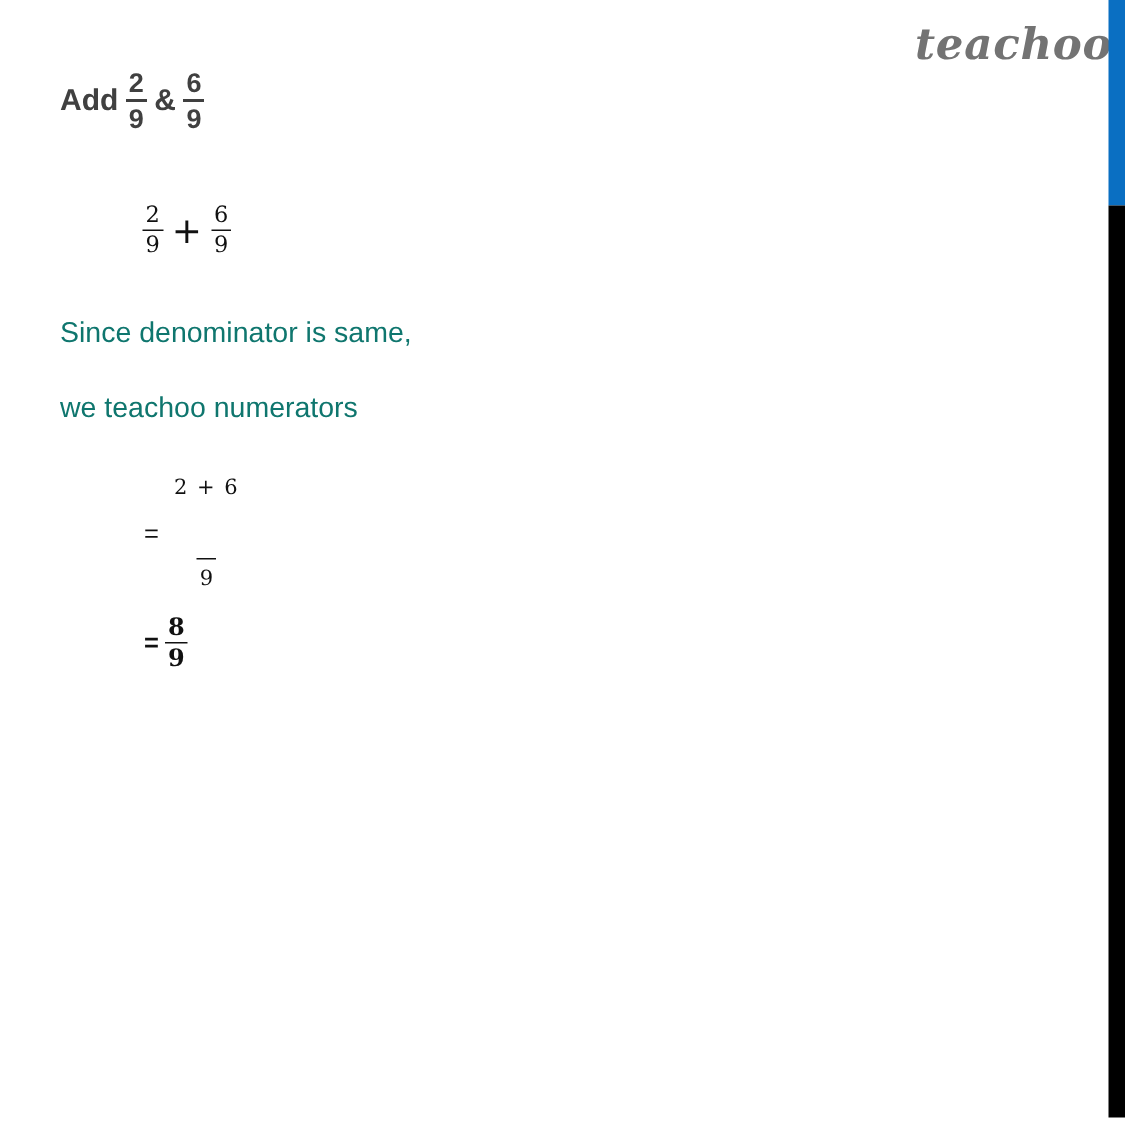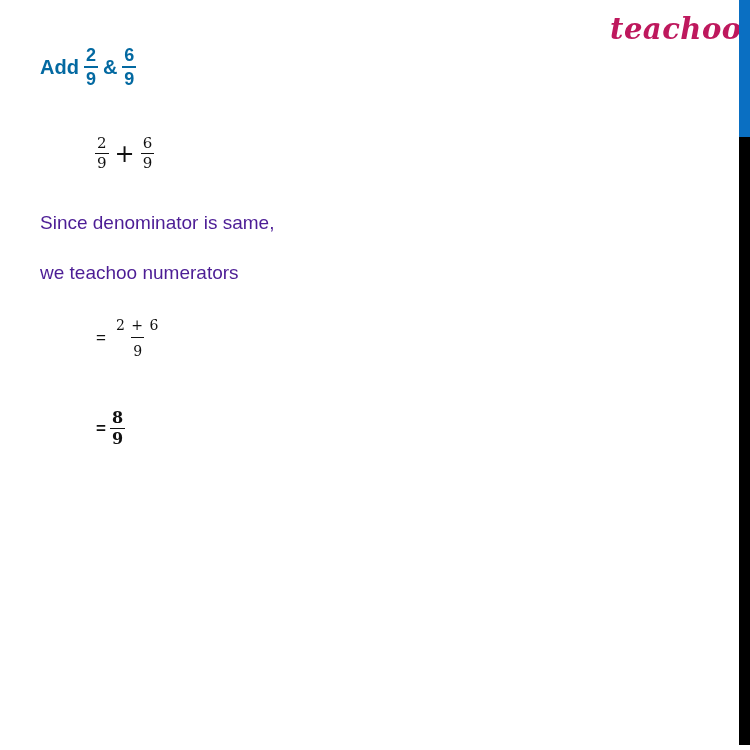--- a/index.html
+++ b/index.html
@@ -5,60 +5,60 @@
     html, body { margin: 0; padding: 0; }
     body {
       width: 750px; height: 750px; position: relative; overflow: hidden;
       background: #ffffff;
       font-family: "Liberation Sans", "DejaVu Sans", sans-serif;
       color: #111;
     }
     .logo {
       position: absolute; left: 610px; top: 12px;
       font-family: "DejaVu Serif", serif; font-style: italic; font-weight: bold;
-      font-size: 29px; color: #be185d; letter-spacing: 0.5px;
+      font-size: 29px; color: #737373; letter-spacing: 0.5px;
     }
     .sidebar-blue {
       position: absolute; left: 739px; top: 0; width: 11px; height: 137px;
       background: #0a6fc2;
     }
     .sidebar-black {
       position: absolute; left: 739px; top: 137px; width: 11px; height: 608px;
       background: #000;
     }
     .frac {
       display: inline-flex; flex-direction: column; align-items: center;
       vertical-align: middle; line-height: 1;
     }
     .frac .num { padding: 0 2px 2px; }
     .frac .den { padding: 2px 2px 0; border-top: 1.6px solid currentColor; }
     .title {
       position: absolute; left: 40px; top: 46px;
-      color: #0369a1; font-weight: bold; font-size: 20px;
+      color: #404040; font-weight: bold; font-size: 20px;
       display: flex; align-items: center; gap: 5px;
     }
     .title .frac { font-size: 18px; }
     .title .frac .den { border-top-width: 2px; }
     .expr {
       position: absolute; left: 95px; top: 136px;
       display: flex; align-items: center; gap: 4px;
       font-family: "DejaVu Serif", serif; font-size: 15px;
     }
     .expr .op { font-size: 24px; font-family: "DejaVu Sans", sans-serif; margin: 0 2px; }
     .line {
-      position: absolute; left: 40px; font-size: 19px; color: #4c1d95;
+      position: absolute; left: 40px; font-size: 19px; color: #0f766e;
     }
     .line1 { top: 212px; }
     .line2 { top: 262px; }
     .step {
       position: absolute; left: 96px; display: flex; align-items: center; gap: 4px;
     }
     .step .eq { font-size: 17px; }
     .step1 { top: 318px; }
-    .step1 .frac { font-family: "DejaVu Serif", serif; font-size: 14px; }
+    .step1 .frac { font-family: "DejaVu Serif", serif; font-size: 14px; gap: 35px; }
     .step1 .frac .num { padding: 0 6px 5px; letter-spacing: 1px; }
     .step1 .frac .den { padding-top: 6px; border-top-width: 1.2px; }
     .step2 { top: 410px; }
     .step2 .eq { font-weight: bold; }
     .step2 .frac { font-family: "DejaVu Serif", serif; font-weight: bold; font-size: 16px; }
   </style>
 </head>
 <body>
 
 <div class="logo">teachoo</div>

